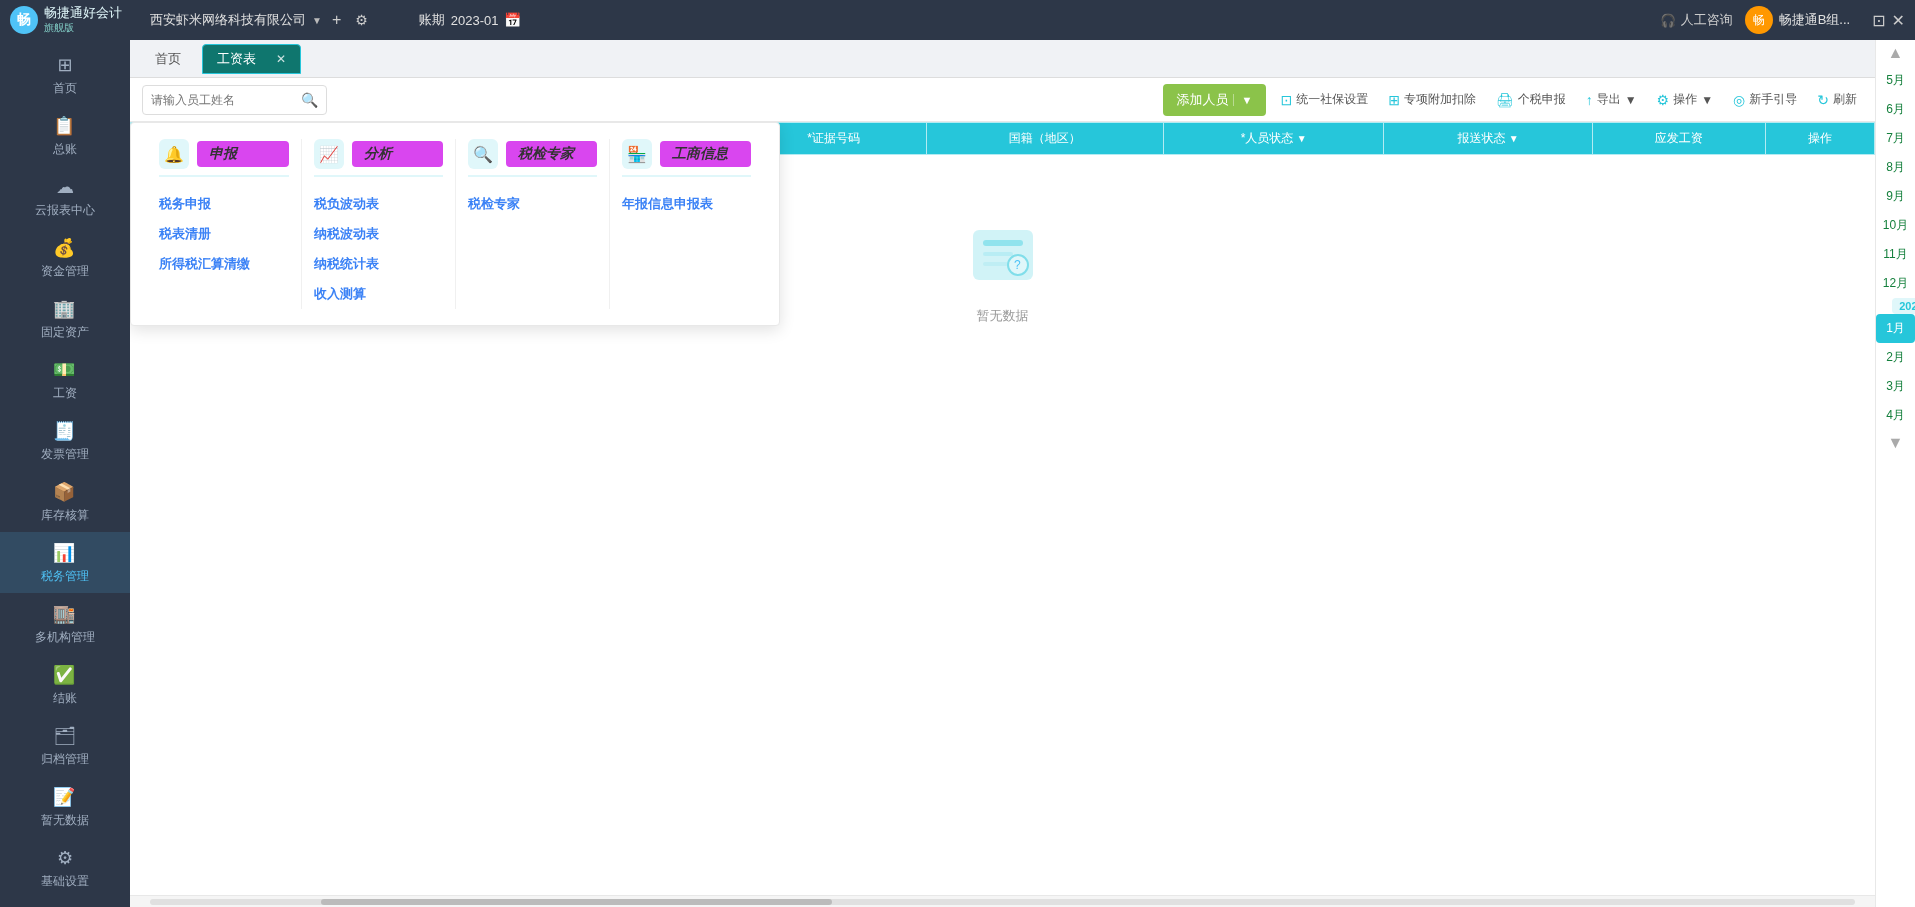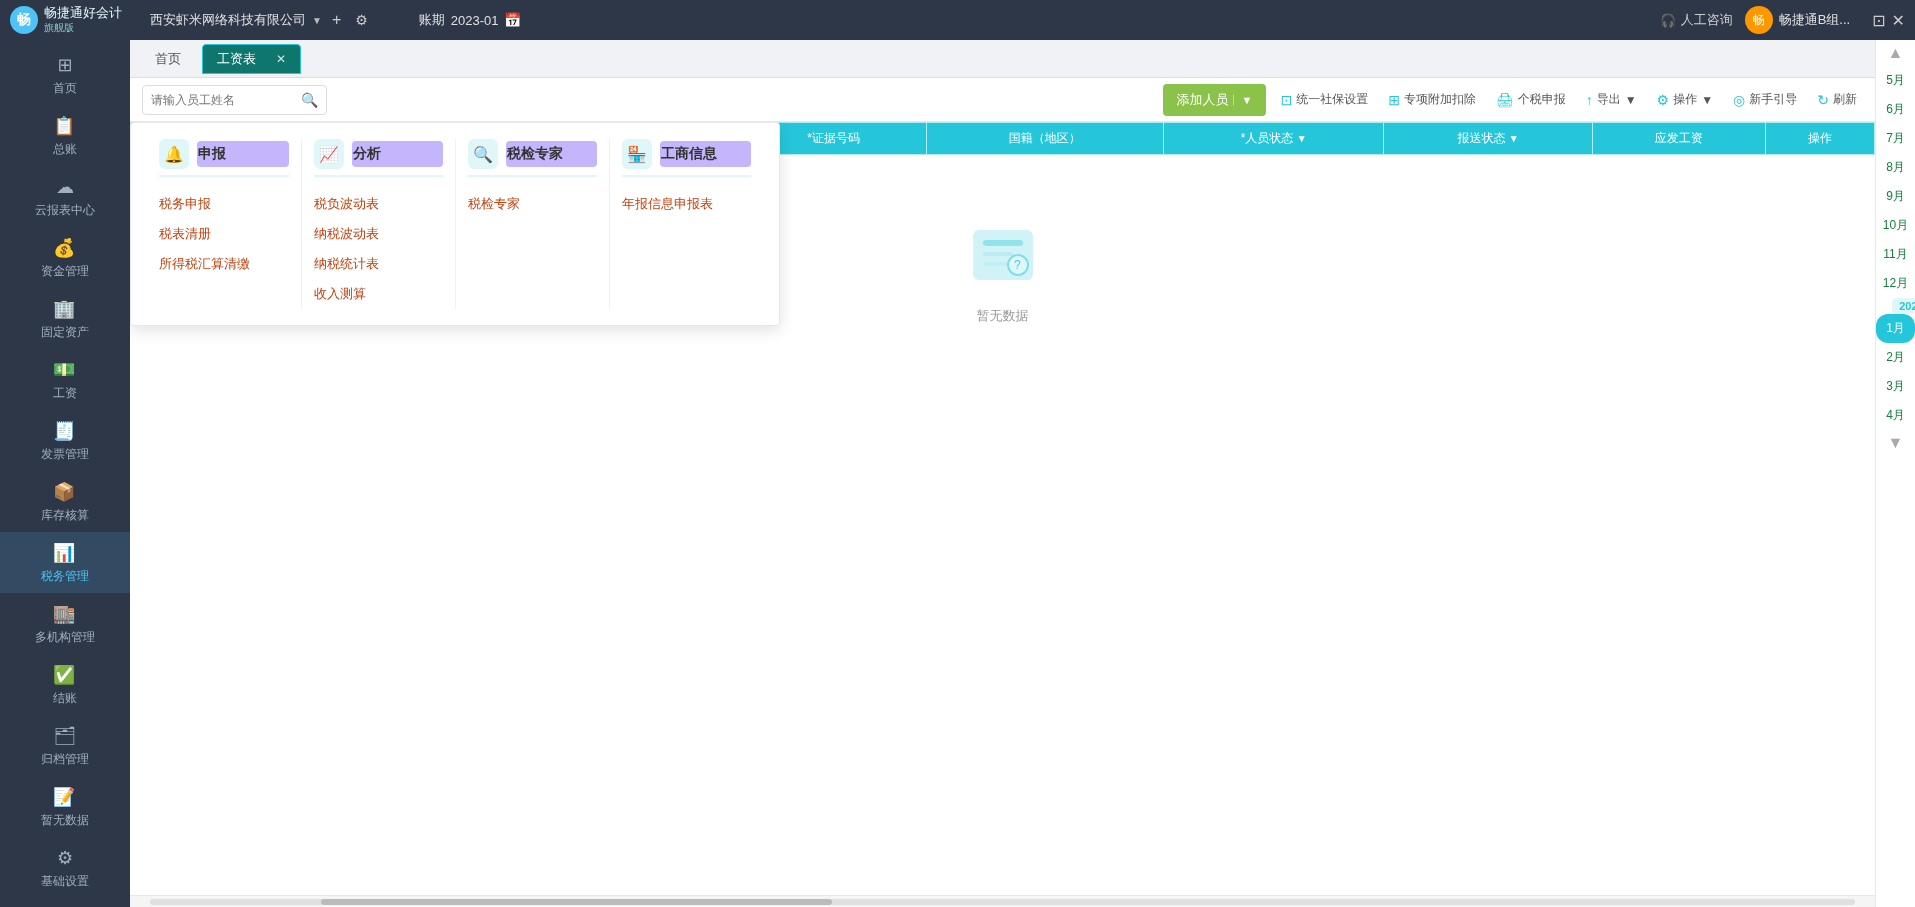--- a/index.html
+++ b/index.html
@@ -197,49 +197,51 @@
     }
     .menu-section-icon {
       width: 30px; height: 30px;
       background: #e0f7fa;
       border-radius: 6px;
       display: flex; align-items: center; justify-content: center;
       font-size: 16px;
     }
     .menu-section-title {
       font-size: 14px; font-weight: bold;
-      background: #c4b5fd;
-      padding: 4px 1px;
+      background: #d946ef;
+      padding: 4px 12px;
       border-radius: 4px;
       color: #333;
       flex: 1;
+      font-style: italic;
     }
     .menu-item {
-      padding: 6px 0; color: #c2410c; font-size: 13px; cursor: pointer;
+      padding: 6px 0; color: #3b82f6; font-size: 13px; cursor: pointer;
       display: block;
+      font-weight: bold;
     }
 
     
     .right-sidebar {
       width: 40px;
       background: #fff;
       border-left: 1px solid #e8e8e8;
       display: flex;
       flex-direction: column;
       align-items: center;
       font-size: 12px;
       overflow-y: auto;
       flex-shrink: 0;
     }
     .month-item {
       width: 100%; text-align: center;
       padding: 6px 0; cursor: pointer; color: #15803d;
     }
     .month-item.active {
-      background: #26c6da; color: #fff; border-radius: 12px;
+      background: #26c6da; color: #fff; border-radius: 4px;
     }
     .month-item.current-year { color: #26c6da; font-weight: bold; margin-left: 32px; }
     .nav-arrow {
       padding: 4px 0; cursor: pointer; color: #aaa; font-size: 16px;
       text-align: center; width: 100%;
     }
 
     
     .bottom-scroll {
       height: 12px; background: #f5f5f5;

